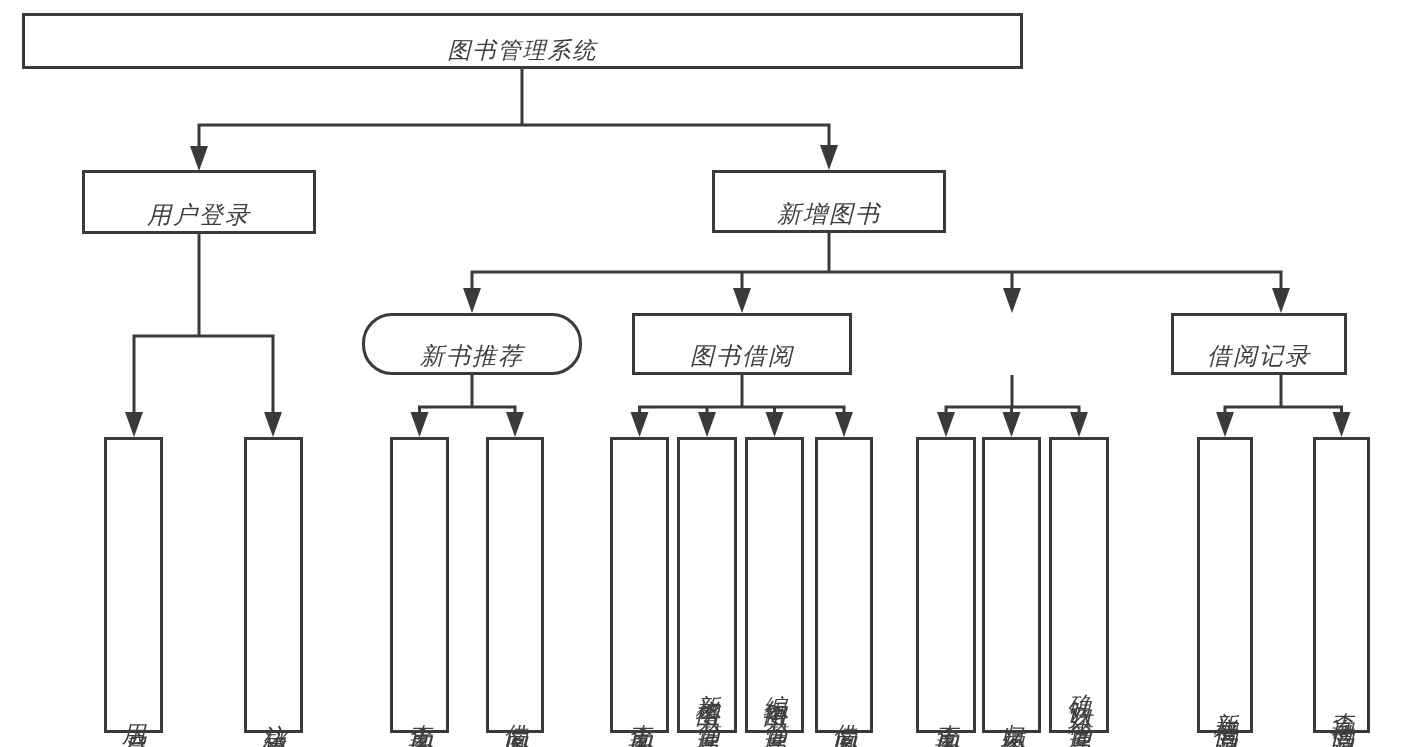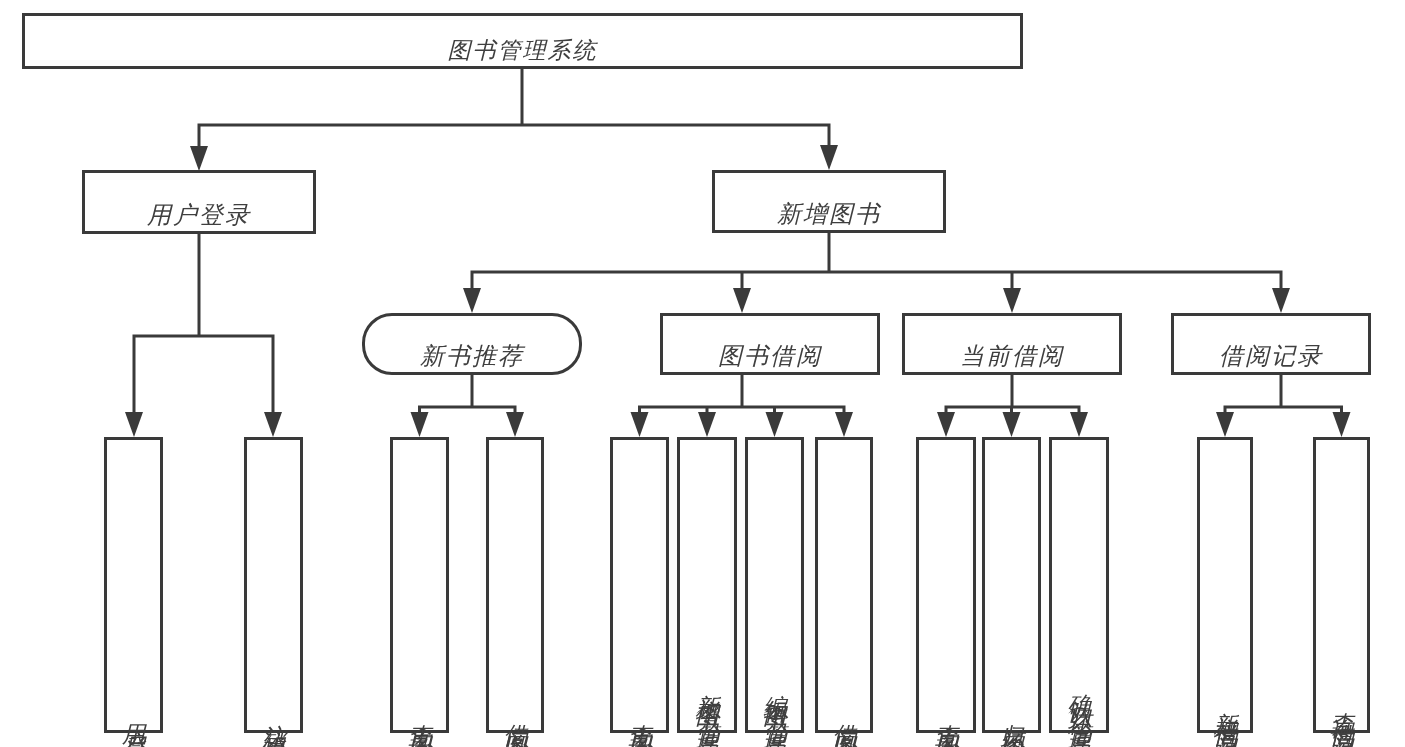--- a/index.html
+++ b/index.html
@@ -117,27 +117,24 @@
   <div class="box h" style="left:82px; top:170px; width:234px; height:64px;">
     <span class="label">用户登录</span>
   </div>
   <div class="box h" style="left:712px; top:170px; width:234px; height:63px;">
     <span class="label">新增图书</span>
   </div>
 
   <div class="box h" style="left:362px; top:313px; width:220px; height:62px;border-radius:30px;">
     <span class="label">新书推荐</span>
   </div>
-  <div class="box h" style="left:632px; top:313px; width:220px; height:62px;margin-left:28px;">
+  <div class="box h" style="left:632px; top:313px; width:220px; height:62px;">
     <span class="label">图书借阅</span>
   </div>
-  <div class="box h" style="left:902px; top:313px; width:220px; height:62px;">
-    <span class="label">当前借阅</span>
-  </div>
-  <div class="box h" style="left:1171px; top:313px; width:200px; height:62px;">
+  <div class="box h" style="left:1171px; top:313px; width:176px; height:62px;">
     <span class="label">借阅记录</span>
   </div>
 
   <div class="box leaf" style="left:104px; width:59px;">
     <span class="vtext">用户登录</span>
   </div>
   <div class="box leaf" style="left:244px; width:59px;">
     <span class="vtext">注销登录</span>
   </div>
 

